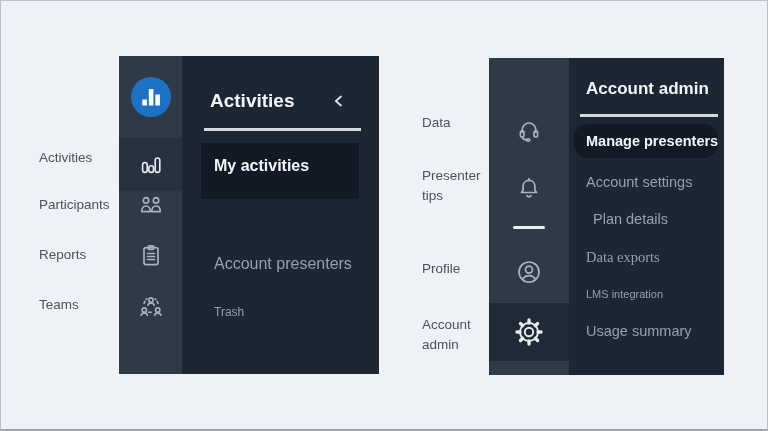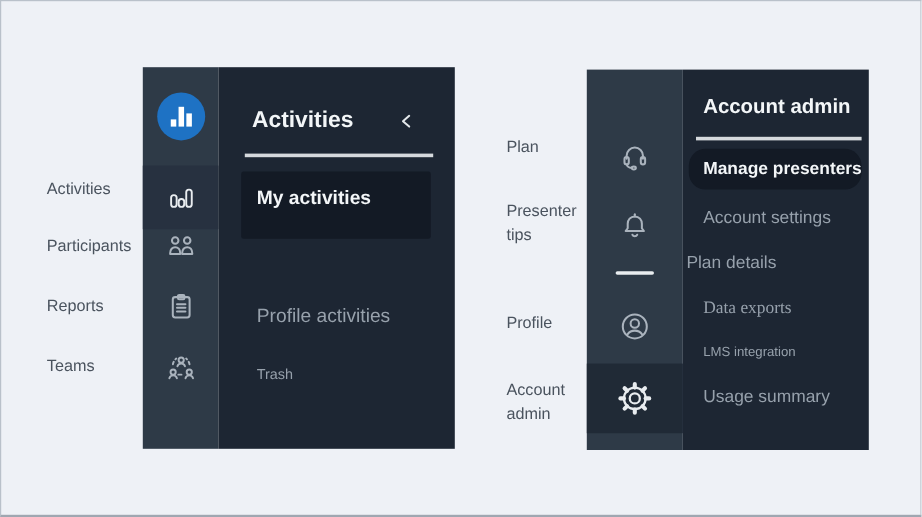--- a/index.html
+++ b/index.html
@@ -35,21 +35,21 @@
 </head>
 <body>
 
 <div class="screen">
 
   <div class="annotation" style="left:38px; top:147px;">Activities</div>
   <div class="annotation" style="left:38px; top:194px;">Participants</div>
   <div class="annotation" style="left:38px; top:244px;">Reports</div>
   <div class="annotation" style="left:38px; top:294px;">Teams</div>
 
-  <div class="annotation" style="left:421px; top:112px;">Plan</div>
+  <div class="annotation" style="left:421px; top:112px;">Data</div>
   <div class="annotation" style="left:421px; top:165px; width:70px;">Presenter tips</div>
   <div class="annotation" style="left:421px; top:258px;">Profile</div>
   <div class="annotation" style="left:421px; top:314px; width:70px;">Account admin</div>
 
   <div class="composite" style="left:118px; top:55px; width:260px; height:318px;">
     <div class="rail" style="width:63px;">
 
       <div class="rail-cell" style="top:0; height:82px;">
         <div class="logo-circle">
           <svg width="40" height="40" viewBox="0 0 40 40">
@@ -107,21 +107,21 @@
       <div class="chev" style="left:148px; top:36px; width:18px; height:18px;">
         <svg width="16" height="16" viewBox="0 0 16 16" fill="none" stroke="#e3e7ea" stroke-width="1.7" stroke-linecap="round" stroke-linejoin="round">
           <polyline points="10,3.5 4.8,8 10,12.5"></polyline>
         </svg>
       </div>
       <div class="panel-divider" style="left:22px; width:157px; top:72px;"></div>
 
       <div class="hl-box" style="left:19px; top:87px; width:158px; height:56px;">
         <div class="menu-item selected" style="left:13px; top:13px; font-size:16px; line-height:20px; position:absolute;">My activities</div>
       </div>
-      <div class="menu-item" style="left:32px; top:198px; font-size:16px; line-height:20px;">Profile activities</div>
+      <div class="menu-item" style="left:32px; top:198px; font-size:16px; line-height:20px;">Account presenters</div>
       <div class="menu-item" style="left:32px; top:246px; font-size:12px; line-height:20px;text-align:center;">Trash</div>
     </div>
   </div>
 
   <div class="composite" style="left:488px; top:57px; width:235px; height:317px;">
     <div class="rail" style="width:80px;">
 
       <div class="rail-cell" style="top:59px; height:28px;">
         <svg width="28" height="28" viewBox="0 0 28 28" fill="none" stroke="#aab3bd" stroke-width="1.7" stroke-linecap="round">
           <path d="M7.2 15.2 v-2.4 a6.8 6.8 0 0 1 13.6 0 v2.4"></path>
@@ -169,20 +169,20 @@
     </div>
 
     <div class="panel">
       <div class="panel-title" style="left:17px; top:21px; font-size:17px;">Account admin</div>
       <div class="panel-divider" style="left:11px; width:138px; top:56px;"></div>
 
       <div class="hl-box" style="left:5px; top:66px; width:144px; height:34px;border-radius:14px;">
         <div class="menu-item selected" style="left:12px; top:8px; font-size:14.5px; line-height:19px; position:absolute;">Manage presenters</div>
       </div>
       <div class="menu-item" style="left:17px; top:115px; font-size:14.5px; line-height:19px;">Account settings</div>
-      <div class="menu-item" style="left:3px; top:152px; font-size:14.5px; line-height:19px;">Plan details</div>
+      <div class="menu-item" style="left:24px; top:152px; font-size:14.5px; line-height:19px;">Plan details</div>
       <div class="menu-item" style="left:17px; top:190px; font-size:14.5px; line-height:19px;font-family:Liberation Serif, serif;">Data exports</div>
       <div class="menu-item" style="left:17px; top:227px; font-size:11px; line-height:19px;">LMS integration</div>
       <div class="menu-item" style="left:17px; top:264px; font-size:14.5px; line-height:19px;">Usage summary</div>
     </div>
   </div>
 
 </div>
 
 </body></html>

